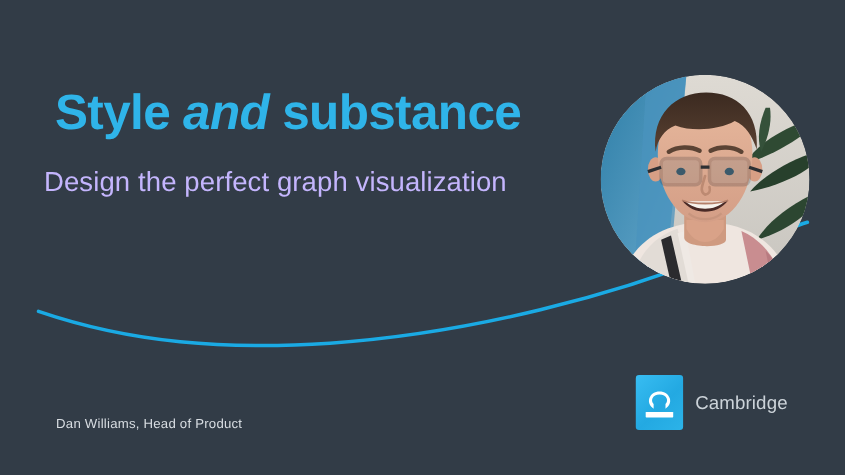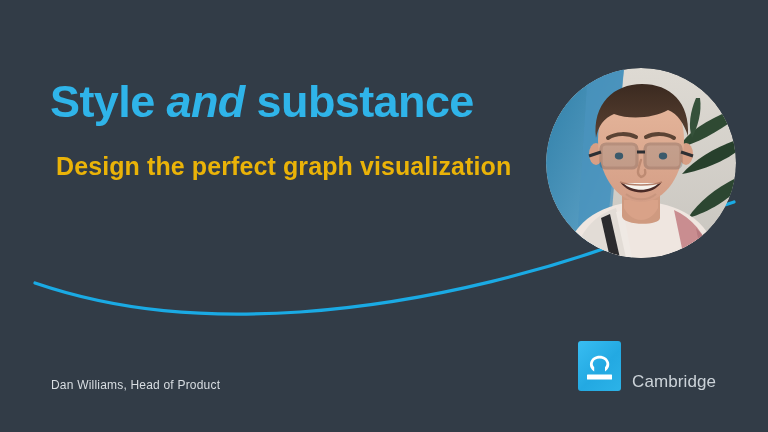--- a/index.html
+++ b/index.html
@@ -32,26 +32,26 @@
     color: #2fb4e9;
     letter-spacing: -0.6px;
     white-space: nowrap;
   }
   .title .em {
     font-style: italic;
     font-weight: bold;
   }
   .subtitle {
     position: absolute;
-    left: 56px;
+    left: 40px;
     top: 150px;
     font-size: 25px;
     line-height: 32px;
-    font-weight: bold;
-    color: #eab308;
+    font-weight: normal;
+    color: #c4b5fd;
     letter-spacing: 0.1px;
     white-space: nowrap;
   }
 
   
   .byline {
     position: absolute;
     left: 51px;
     top: 376px;
     font-size: 12px;
@@ -82,21 +82,21 @@
     overflow: hidden;
   }
   .photo svg { display: block; }
 
   
   .logo {
     position: absolute;
     left: 578px;
     top: 341px;
     display: flex;
-    align-items: flex-end;
+    align-items: center;
     gap: 11px;
   }
   .logo-mark {
     width: 43px;
     height: 50px;
     border-radius: 3px;
     background: linear-gradient(135deg, #38bdf2 0%, #23a9e2 55%, #2cb3e8 100%);
     position: relative;
     flex: none;
   }

